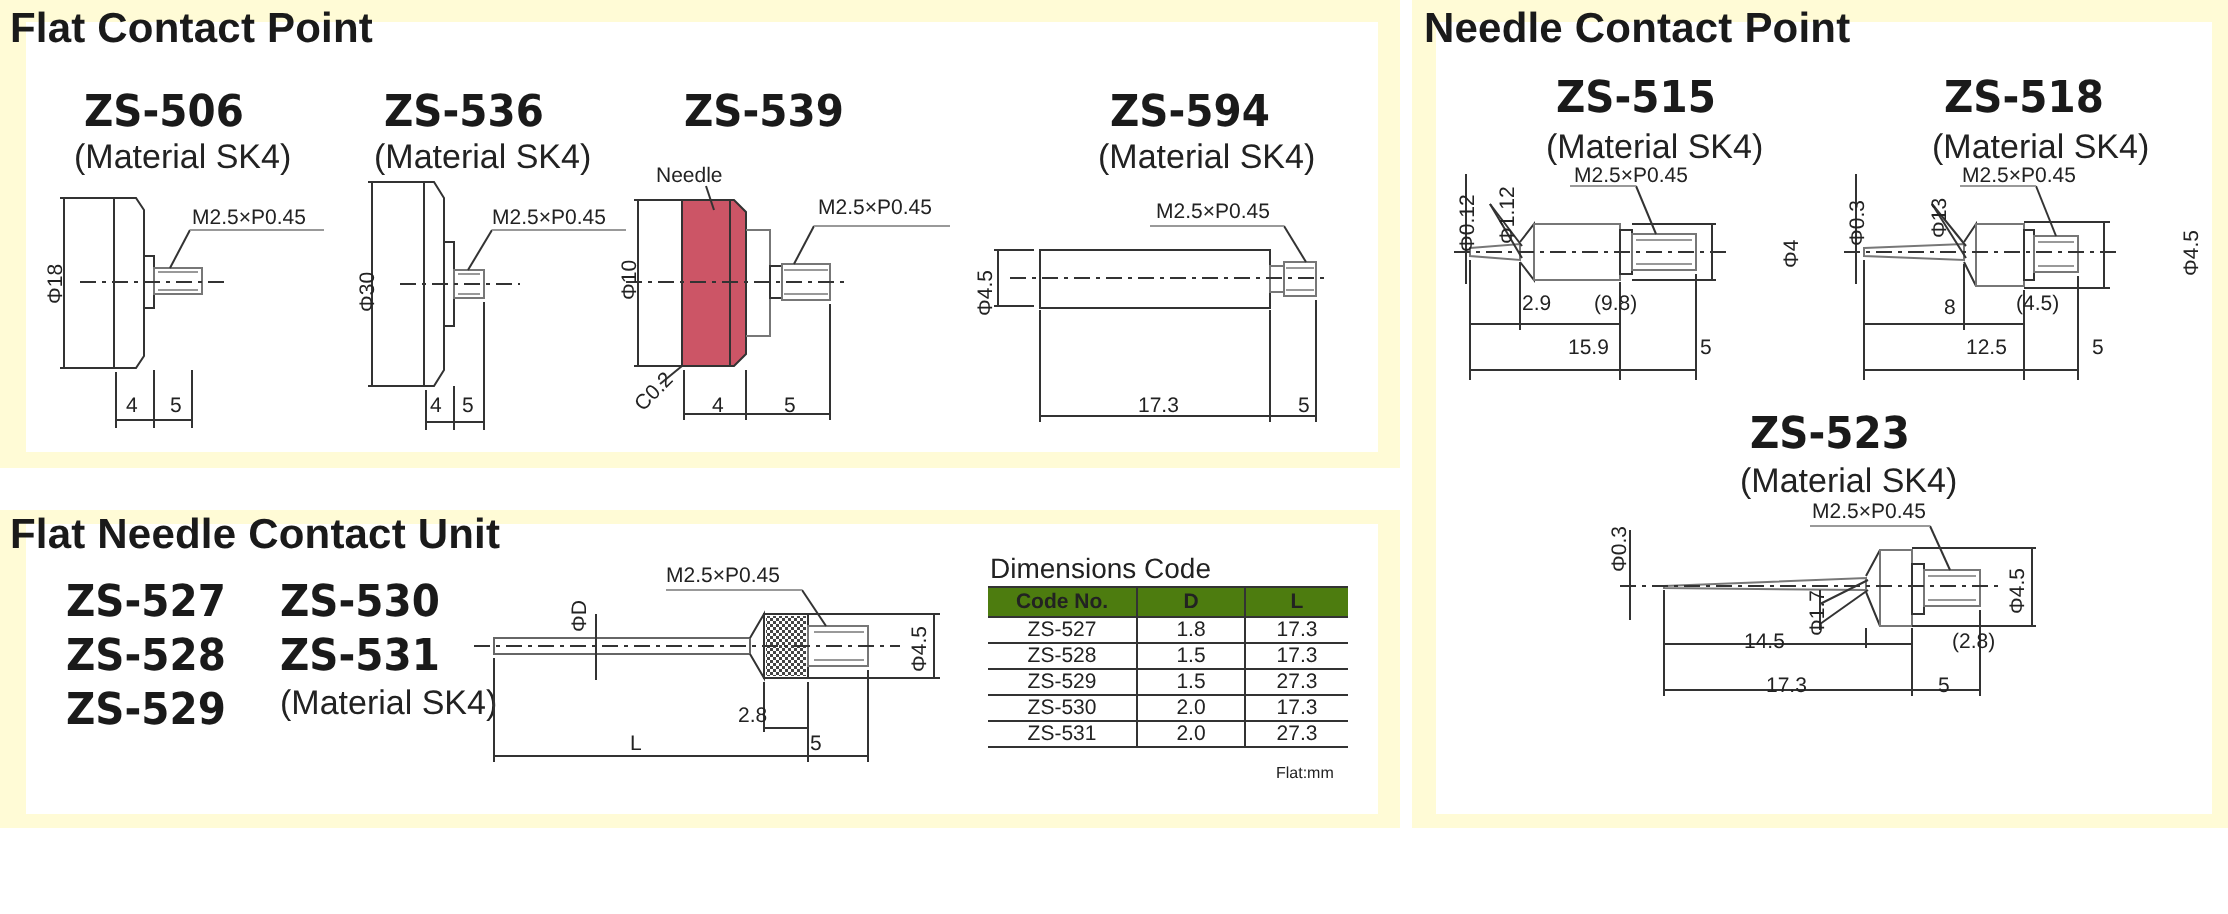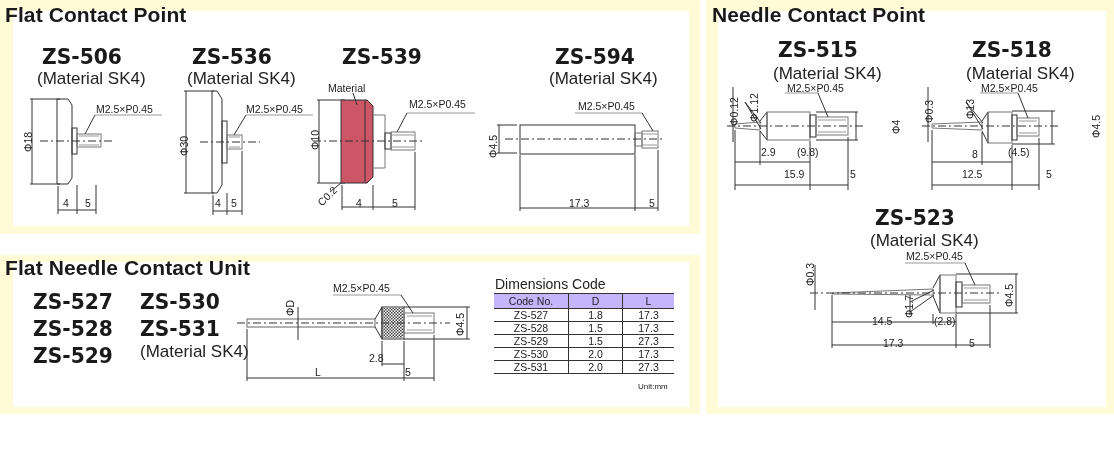--- a/index.html
+++ b/index.html
@@ -9,21 +9,21 @@
   .inner { position:absolute; background:#ffffff; }
   .section-title { position:absolute; font-family:"Liberation Sans", sans-serif; font-weight:bold;
                    font-size:21px; color:#1a1a1a; white-space:nowrap; letter-spacing:0.1px; }
   .model { position:absolute; font-family:"DejaVu Sans", sans-serif; font-weight:bold; font-size:22px;
            color:#1a1a1a; white-space:nowrap; transform:scaleX(0.92); transform-origin:left top; }
   .material { position:absolute; font-size:17px; color:#222; white-space:nowrap; }
   .lbl { position:absolute; font-size:10.5px; color:#222; white-space:nowrap; }
   .vlbl { position:absolute; font-size:10.5px; color:#222; white-space:nowrap; transform:rotate(-90deg); transform-origin:left top; }
   svg.drw { position:absolute; overflow:visible; }
   table.dim { position:absolute; border-collapse:collapse; font-size:10.5px; color:#222; }
-  table.dim th { background:#c4b5fd; font-weight:normal; border-top:1px solid #333; border-bottom:1px solid #333; padding:0; height:14px; }
+  table.dim th { background:#4d7c0f; font-weight:bold; border-top:1px solid #333; border-bottom:1px solid #333; padding:0; height:14px; }
   table.dim td { border-bottom:1px solid #333; padding:0; height:12px; text-align:center; line-height:12px; }
   table.dim th + th, table.dim td + td { border-left:1px solid #333; }
   .dim-title { position:absolute; font-size:14px; color:#222; white-space:nowrap; }
   .unit { position:absolute; font-size:8px; color:#222; }
 </style>
 </head>
 <body>
 
 <div class="panel" style="left:0;top:0;width:700px;height:234px;"></div>
 <div class="inner" style="left:13px;top:11px;width:676px;height:215px;"></div>
@@ -80,21 +80,21 @@
       <line x1="66" y1="30" x2="133" y2="30" stroke="#999"></line>
   </g>
   <line x1="20" y1="57" x2="80" y2="57" stroke="#333" stroke-dasharray="8,3,2,3"></line>
 </svg>
 <div class="lbl" style="left:246px;top:103px;">M2.5×P0.45</div>
 <div class="vlbl" style="left:178px;top:156px;">Φ30</div>
 <div class="lbl" style="left:215px;top:197px;">4</div>
 <div class="lbl" style="left:231px;top:197px;">5</div>
 
 <div class="model" style="left:342px;top:44px;">ZS-539</div>
-<div class="lbl" style="left:328px;top:82px;">Material</div>
+<div class="lbl" style="left:328px;top:82px;">Needle</div>
 <svg class="drw" style="left:315px;top:95px;" width="190" height="125">
   <g stroke="#333" stroke-width="1">
     <line x1="2" y1="5" x2="30" y2="5" fill="none"></line>
       <line x1="2" y1="88" x2="30" y2="88" fill="none"></line>
     <line x1="4" y1="5" x2="4" y2="88" fill="none"></line>
     <path d="M26 5 L52 5 L58 11 L58 82 L52 88 L26 88 Z" fill="#cc5566"></path>
     <line x1="50" y1="5" x2="50" y2="88" fill="none"></line>
     <path d="M58 20 L70 20 L70 73 L58 73" fill="none" stroke="#777"></path>
     <rect x="70" y="38" width="6" height="16" fill="none"></rect>
     <rect x="76" y="37" width="24" height="18" fill="none" stroke="#777"></rect>
@@ -217,21 +217,21 @@
       <td>2.0</td>
       <td>17.3</td>
     </tr>
     <tr>
       <td>ZS-531</td>
       <td>2.0</td>
       <td>27.3</td>
     </tr>
   </tbody>
 </table>
-<div class="unit" style="left:638px;top:382px;">Unit:mm</div>
+<div class="unit" style="left:638px;top:382px;">Flat:mm</div>
 
 <div class="section-title" style="left:712px;top:3px;">Needle Contact Point</div>
 
 <div class="model" style="left:778px;top:37px;">ZS-515</div>
 <div class="material" style="left:773px;top:64px;">(Material SK4)</div>
 <svg class="drw" style="left:725px;top:85px;" width="185" height="105">
   <g stroke="#333" stroke-width="1" fill="none">
     <line x1="8" y1="2" x2="8" y2="57"></line>
     <path d="M10 39 L35 37 L35 45 L10 43 Z" stroke="#777"></path>
     <path d="M35 36 L42 27 L42 55 L35 46"></path>
@@ -292,21 +292,21 @@
       <line x1="98" y1="8" x2="60" y2="8" stroke="#999"></line>
   </g>
   <line x1="2" y1="41" x2="140" y2="41" stroke="#333" stroke-dasharray="8,3,2,3"></line>
 </svg>
 <div class="lbl" style="left:981px;top:82px;">M2.5×P0.45</div>
 <div class="vlbl" style="left:923px;top:123px;">Φ0.3</div>
 <div class="vlbl" style="left:964px;top:119px;">Φ13</div>
 <div class="vlbl" style="left:1090px;top:138px;">Φ4.5</div>
 <div class="lbl" style="left:972px;top:148px;">8</div>
 <div class="lbl" style="left:1008px;top:146px;">(4.5)</div>
-<div class="lbl" style="left:962px;top:168px;">12.5</div>
+<div class="lbl" style="left:983px;top:168px;">12.5</div>
 <div class="lbl" style="left:1046px;top:168px;">5</div>
 
 <div class="model" style="left:875px;top:205px;">ZS-523</div>
 <div class="material" style="left:870px;top:231px;">(Material SK4)</div>
 <svg class="drw" style="left:800px;top:250px;" width="230" height="105">
   <g stroke="#333" stroke-width="1" fill="none">
     <line x1="15" y1="15" x2="15" y2="60"></line>
     <path d="M32 43 L133 39 L133 45 L32 44 Z" stroke="#777"></path>
     <path d="M133 38 L140 25 L140 63 L133 46"></path>
     <rect x="140" y="25" width="16" height="38" stroke="#777"></rect>
@@ -329,15 +329,15 @@
     <line x1="175" y1="35" x2="165" y2="13"></line>
       <line x1="165" y1="13" x2="105" y2="13" stroke="#999"></line>
   </g>
   <line x1="10" y1="43" x2="200" y2="43" stroke="#333" stroke-dasharray="8,3,2,3"></line>
 </svg>
 <div class="lbl" style="left:906px;top:250px;">M2.5×P0.45</div>
 <div class="vlbl" style="left:804px;top:286px;">Φ0.3</div>
 <div class="vlbl" style="left:903px;top:318px;">Φ1.7</div>
 <div class="vlbl" style="left:1003px;top:307px;">Φ4.5</div>
 <div class="lbl" style="left:872px;top:315px;">14.5</div>
-<div class="lbl" style="left:934px;top:315px;">(2.8)</div>
+<div class="lbl" style="left:976px;top:315px;">(2.8)</div>
 <div class="lbl" style="left:883px;top:337px;">17.3</div>
 <div class="lbl" style="left:969px;top:337px;">5</div>
 
 </body></html>

